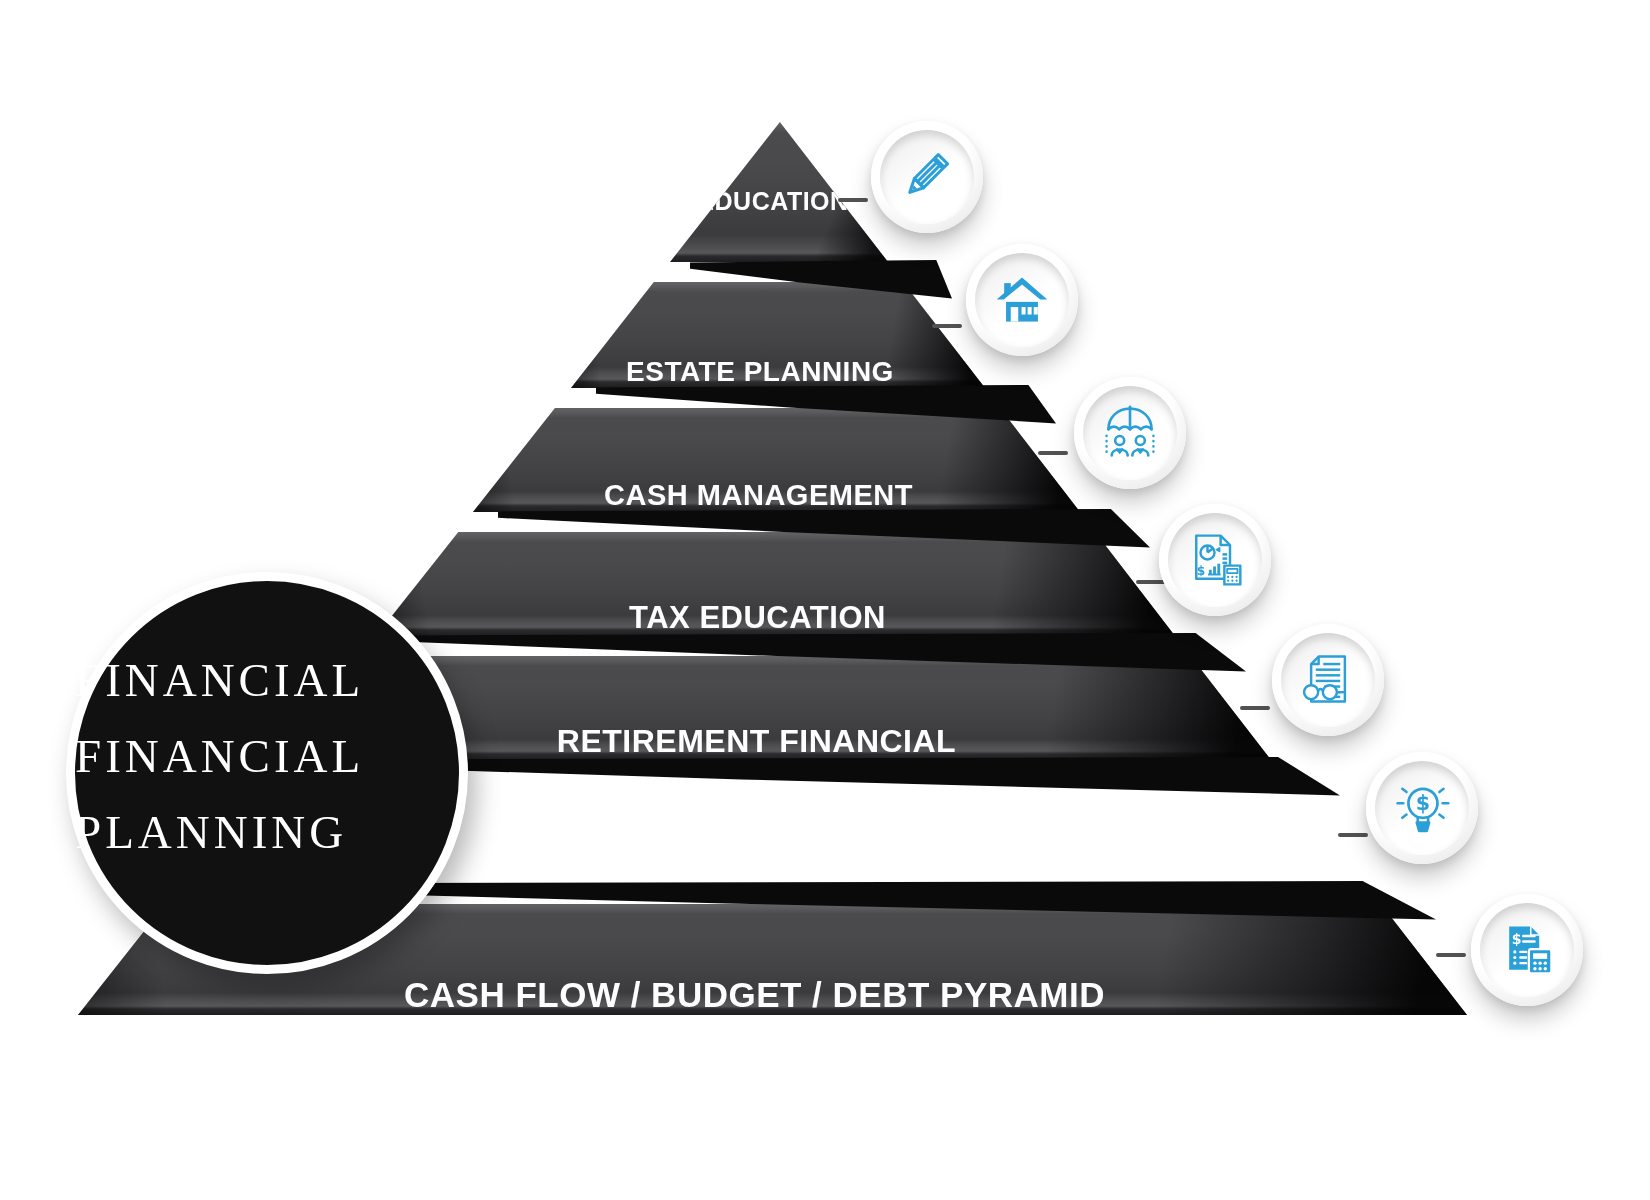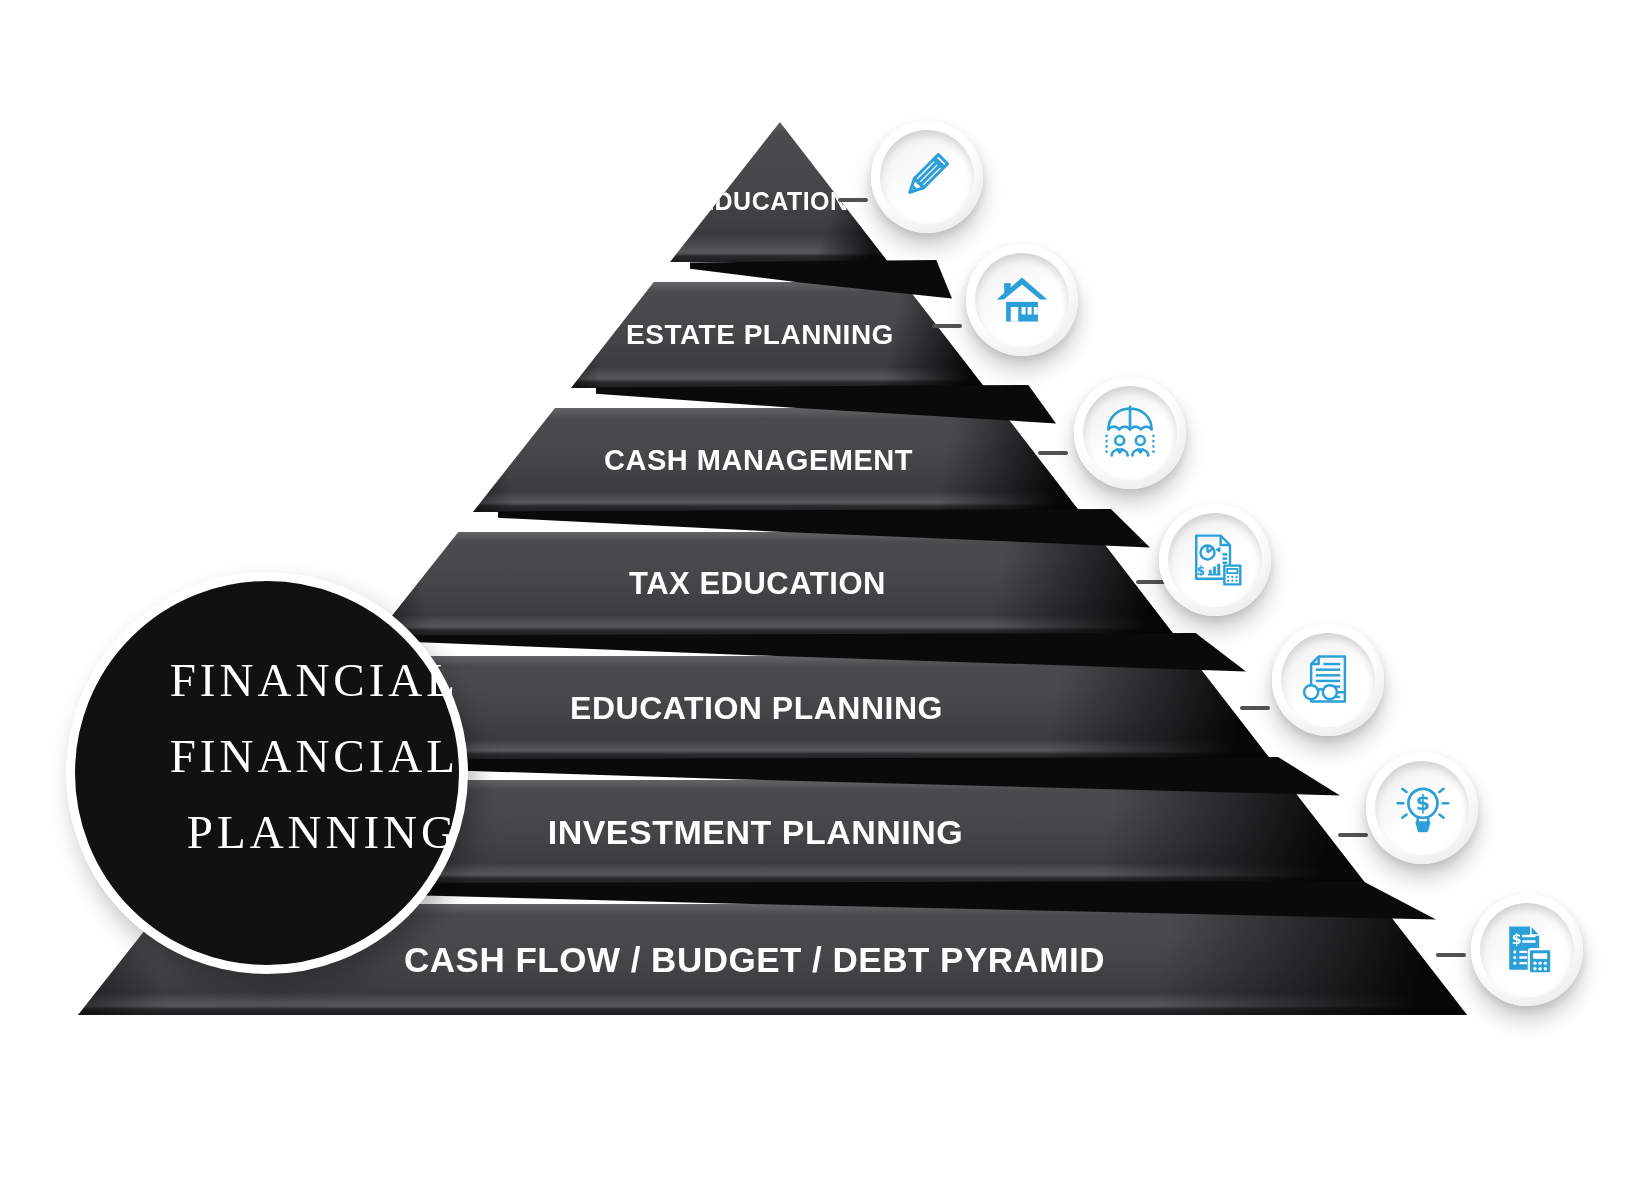--- a/index.html
+++ b/index.html
@@ -1,21 +1,21 @@
 <!DOCTYPE html>
 <html><head>
 <meta charset="utf-8">
 <style>
   * { margin:0; padding:0; box-sizing:border-box; }
   html,body { width:1650px; height:1200px; background:#ffffff; overflow:hidden;
               font-family:"Liberation Sans", sans-serif; }
   .stage { position:relative; width:1650px; height:1200px; background:#fff; }
 
   
-  .layer { position:absolute; display:flex; align-items:center; justify-content:center;
+  .layer { position:absolute; display:flex; align-items:flex-end; justify-content:center;
            background:linear-gradient(to bottom,
              #636366 0px, #59595c 5px, #4b4b4e 10px,
              #4a4a4d 28%, #434346 58%, #3b3b3e 80%,
              #4d4d50 calc(100% - 15px), #58585b calc(100% - 9px),
              #2b2b2d calc(100% - 6px), #1d1d1f 100%);
            z-index:2; }
   .facet-r { position:absolute; top:0; right:0; bottom:0; width:30%;
              background:linear-gradient(100deg, rgba(0,0,0,0) 28%, rgba(8,8,9,0.55) 62%, rgba(2,2,3,0.93) 88%); }
   .facet-l { position:absolute; top:0; left:0; bottom:0; width:16%;
              background:linear-gradient(262deg, rgba(0,0,0,0) 62%, rgba(0,0,0,0.4) 94%); }
@@ -36,21 +36,21 @@
               display:flex; align-items:center; justify-content:center; z-index:4; }
   .icon-btn::before { content:""; position:absolute; inset:9px; border-radius:50%;
               background:linear-gradient(145deg, #ededee, #ffffff 55%);
               box-shadow:inset 0 5px 8px rgba(0,0,0,0.15), inset 0 -3px 5px rgba(255,255,255,0.95); }
   .icon-btn svg { position:relative; z-index:2; width:60px; height:60px; overflow:visible; }
 
   
   .title-circle { position:absolute; left:66px; top:572px; width:402px; height:402px;
                   border-radius:50%; background:#111112; border:9px solid #ffffff;
                   box-shadow:8px 14px 26px rgba(0,0,0,0.28);
-                  display:flex; flex-direction:column; align-items:flex-end; justify-content:center;
+                  display:flex; flex-direction:column; align-items:flex-start; justify-content:center;
                   padding-bottom:34px; z-index:5; }
   .title-line { font-family:"Liberation Serif", serif; color:#ffffff; font-size:47px;
                 line-height:76px; letter-spacing:4px; white-space:nowrap; }
 </style>
 </head>
 <body>
 
 <div class="stage">
 
   <div class="wedge" style="left:690px; top:260px; width:262px;"></div>
@@ -86,29 +86,23 @@
               clip-path:polygon(10.3% 0, 90% 0, 100% 100%, 0 100%);">
     <div class="facet-r"></div>
     <div class="facet-l"></div>
     <span class="layer-label" style="font-size:31px;">TAX EDUCATION</span>
   </div>
 
   <div class="layer" style="left:278px; top:656px; width:993px; height:104px;
               clip-path:polygon(8.3% 0, 91.9% 0, 100% 100%, 0 100%);">
     <div class="facet-r"></div>
     <div class="facet-l"></div>
-    <span class="layer-label" style="font-size:32px;">EDUCATION PLANNING</span>
-  </div>
-
-  <div class="layer" style="left:181px; top:780px; width:1185px; height:104px;
-              clip-path:polygon(6.9% 0, 93.2% 0, 100% 100%, 0 100%);">
-    <div class="facet-r"></div>
-    <div class="facet-l"></div>
-    <span class="layer-label" style="font-size:34px;">INVESTMENT PLANNING</span>
-  </div>
+    <span class="layer-label" style="font-size:32px;">RETIREMENT FINANCIAL</span>
+  </div>
+
 
   <div class="layer" style="left:78px; top:904px; width:1389px; height:111px;
               clip-path:polygon(6.3% 0, 93.8% 0, 100% 100%, 0 100%);">
     <div class="facet-r"></div>
     <div class="facet-l"></div>
     <span class="layer-label" style="font-size:35px;">CASH FLOW / BUDGET / DEBT PYRAMID</span>
   </div>
 
   <div class="dash" style="left:838px;  top:198px;"></div>
   <div class="dash" style="left:932px;  top:324px;"></div>

